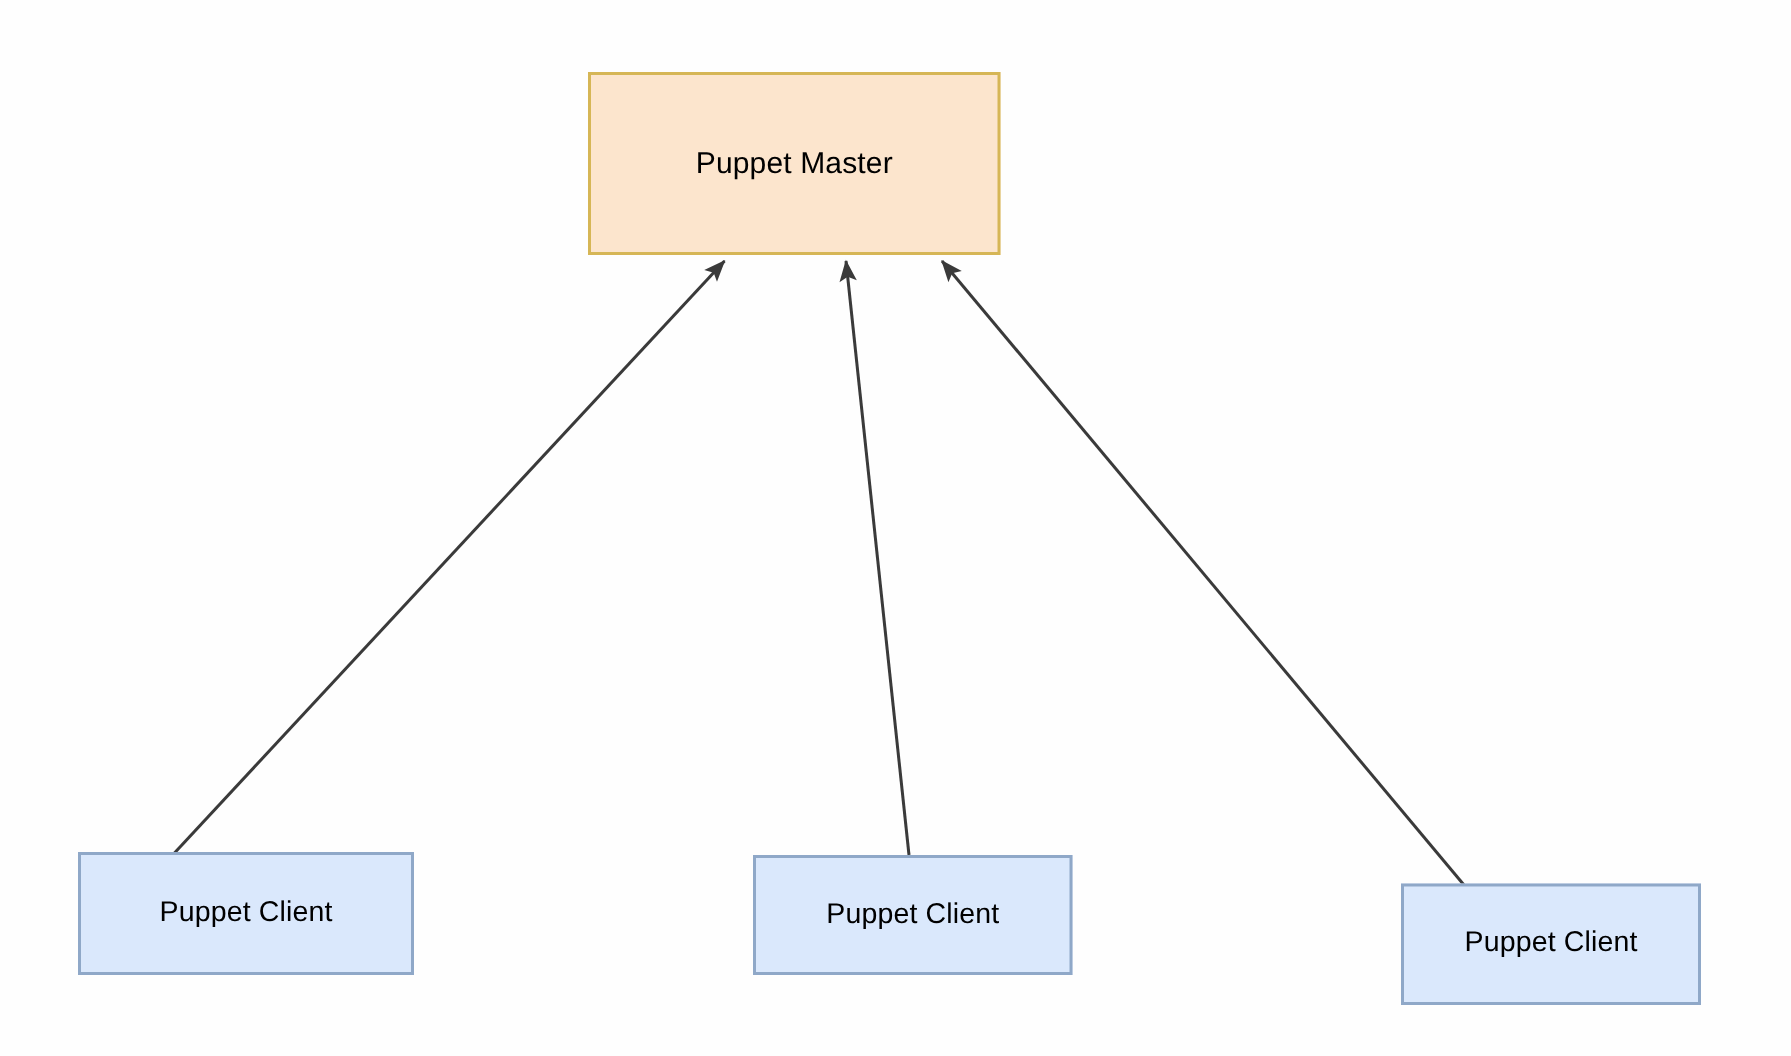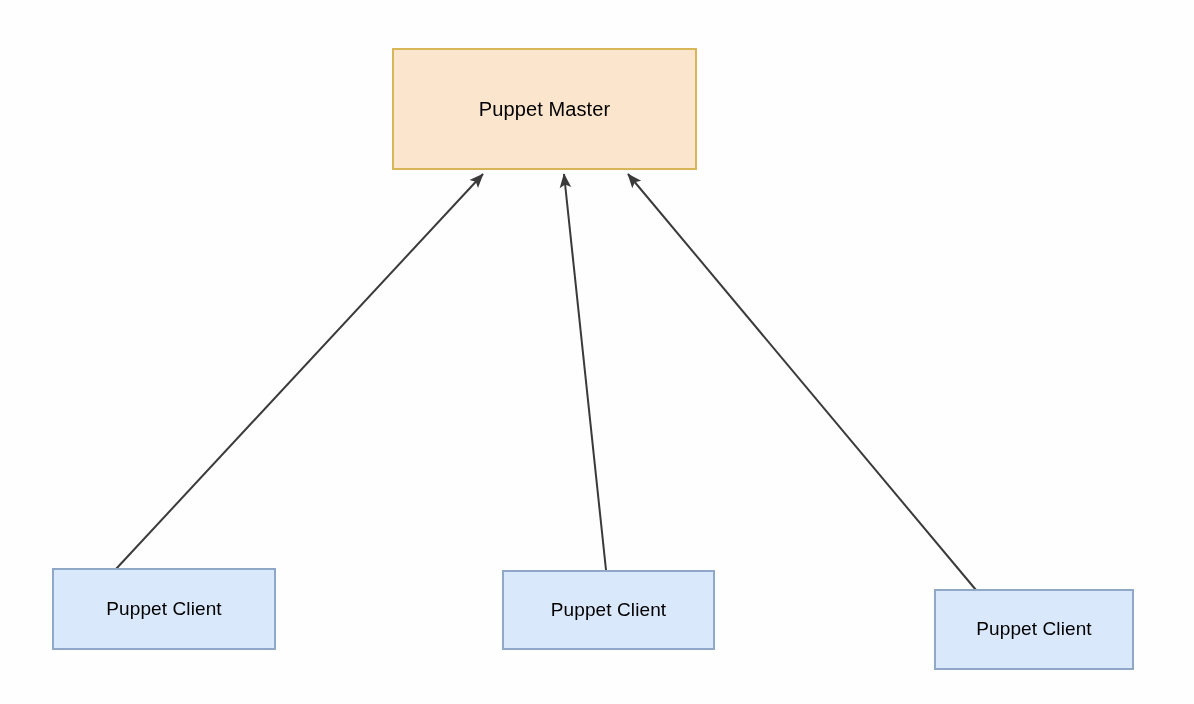--- a/index.html
+++ b/index.html
@@ -62,21 +62,21 @@
       <marker id="arrow-head" markerWidth="9" markerHeight="9" refX="7.2" refY="3.2" orient="auto" markerUnits="strokeWidth">
         <path d="M0.4,0.3 L7.6,3.2 L0.4,6.1 L1.9,3.2 Z" fill="#3a3a3a"></path>
       </marker>
     </defs>
 
     <line stroke="#3a3a3a" stroke-width="2" stroke-linecap="butt" marker-end="url(#arrow-head)" x1="116" y1="569" x2="483" y2="174"></line>
     <line stroke="#3a3a3a" stroke-width="2" stroke-linecap="butt" marker-end="url(#arrow-head)" x1="606" y1="570" x2="564" y2="174"></line>
     <line stroke="#3a3a3a" stroke-width="2" stroke-linecap="butt" marker-end="url(#arrow-head)" x1="976" y1="590" x2="628" y2="174"></line>
   </svg>
 
-  <div class="node node-master" id="node-puppet-master" style="left: 392px; top: 48px; width: 305px; height: 122px; background: rgb(252, 229, 205); border-color: rgb(214, 182, 86); font-size: 20px; color: rgb(0, 0, 0);">
+  <div class="node node-master" id="node-puppet-master" style="left: 392px; top: 48px; width: 275px; height: 122px; background: rgb(252, 229, 205); border-color: rgb(214, 182, 86); font-size: 20px; color: rgb(0, 0, 0);">
     <span class="node-label">Puppet Master</span>
   </div>
 
   <div class="node node-client" id="node-puppet-client-1" style="left: 52px; top: 568px; width: 224px; height: 82px; background: rgb(218, 232, 252); border-color: rgb(143, 168, 200); font-size: 19px; color: rgb(0, 0, 0);">
     <span class="node-label">Puppet Client</span>
   </div>
 
   <div class="node node-client" id="node-puppet-client-2" style="left: 502px; top: 570px; width: 213px; height: 80px; background: rgb(218, 232, 252); border-color: rgb(143, 168, 200); font-size: 19px; color: rgb(0, 0, 0);">
     <span class="node-label">Puppet Client</span>
   </div>

